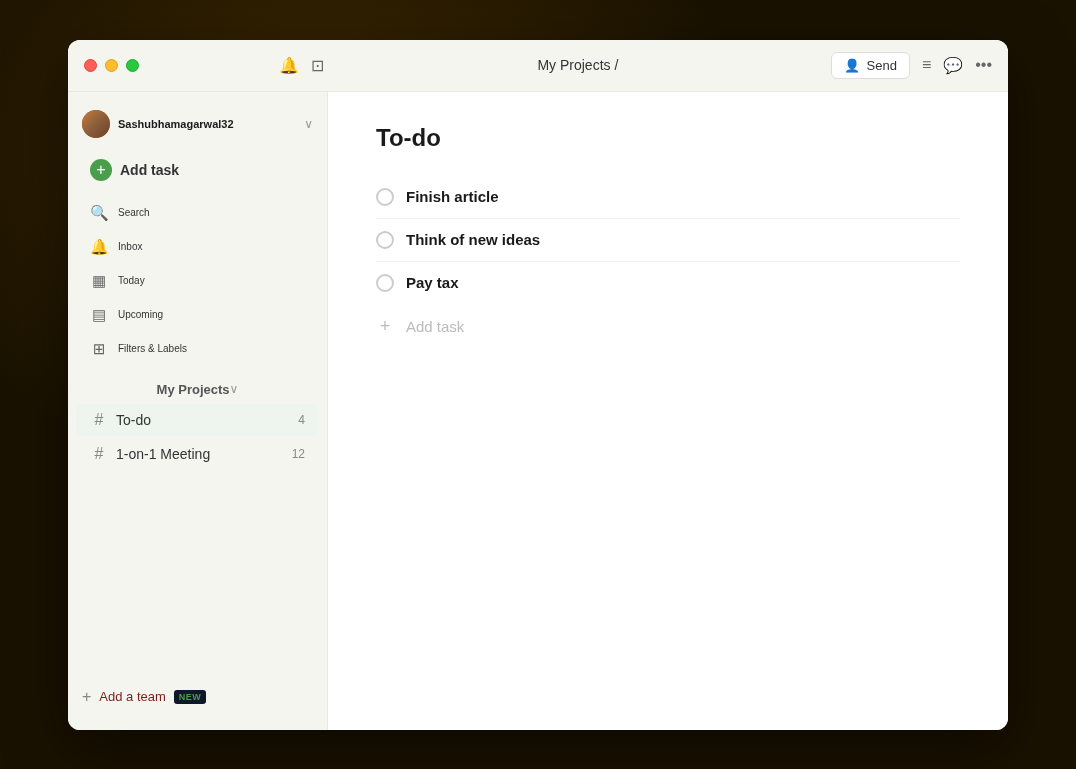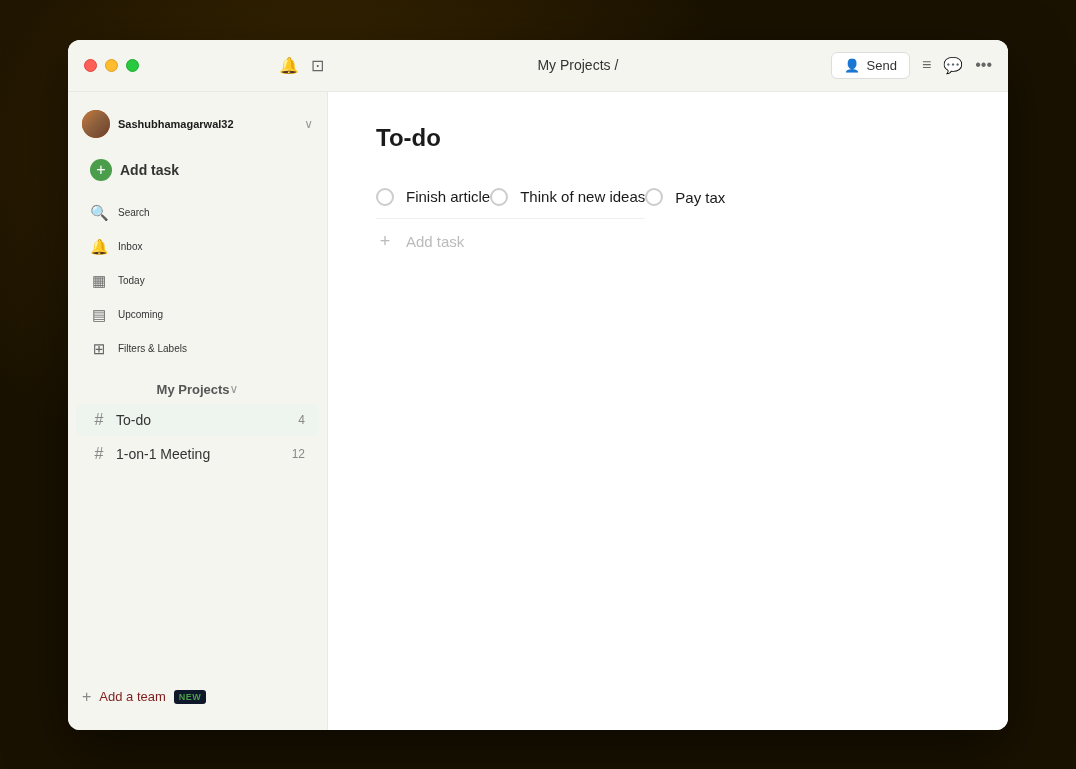--- a/index.html
+++ b/index.html
@@ -261,20 +261,22 @@
       overflow-y: auto;
     }
     .page-title {
       font-size: 24px;
       font-weight: 700;
       color: #1a1a1a;
       margin-bottom: 24px;
     }
     .task-list {
       display: flex;
+      flex-direction: column;
+      font-weight: bold;
     }
     .task-item {
       display: flex;
       align-items: center;
       gap: 12px;
       padding: 12px 0;
       border-bottom: 1px solid #f0f0f0;
       cursor: pointer;
     }
     .task-item:last-child { border-bottom: none; justify-content: space-between; }

